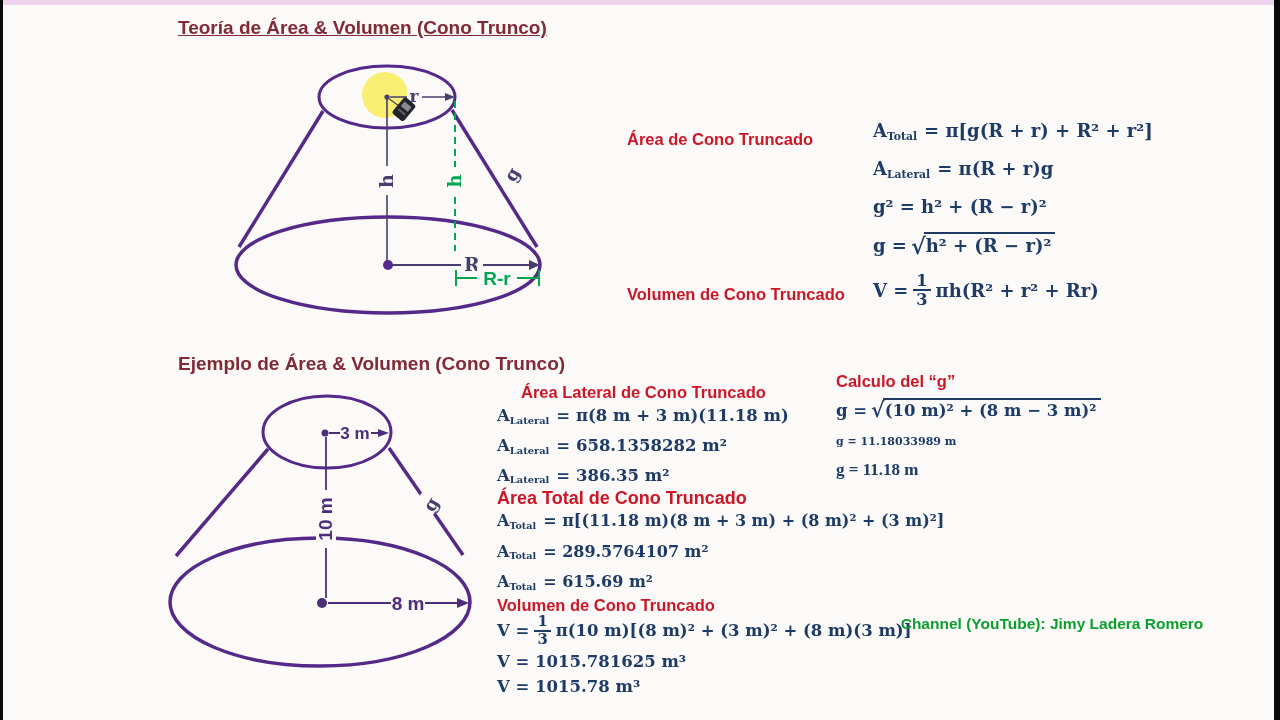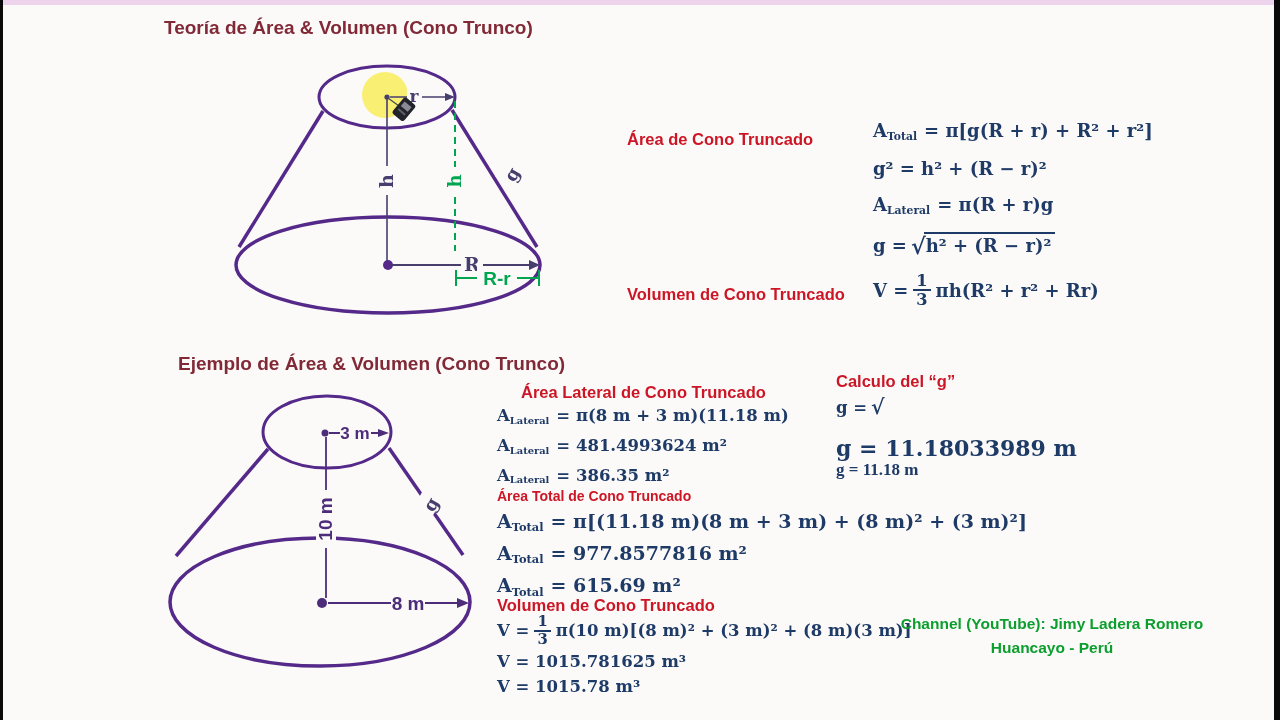--- a/index.html
+++ b/index.html
@@ -26,21 +26,21 @@
   svg text{font-family:"DejaVu Serif",serif;}
   .sans-label{font-family:"Liberation Sans",sans-serif;}
 </style>
 </head>
 <body>
 
 <div class="strip-top"></div>
 <div class="strip-left"></div>
 <div class="strip-right"></div>
 
-<div class="sec-title" style="left:164px;top:17px;">Teoría de Área &amp; Volumen (Cono Trunco)</div>
+<div class="sec-title" style="left:178px;top:17px;text-decoration:underline;">Teoría de Área &amp; Volumen (Cono Trunco)</div>
 <div class="sec-title" style="left:178px;top:353px;">Ejemplo de Área &amp; Volumen (Cono Trunco)</div>
 
 <svg style="left:200px;top:50px;" width="380" height="300" viewBox="200 50 380 300">
   <circle cx="385" cy="95" r="23" fill="#f8ee60" opacity="0.88"></circle>
 
   <ellipse cx="387" cy="97" rx="68" ry="31" fill="none" stroke="#542989" stroke-width="3"></ellipse>
   <ellipse cx="388" cy="265" rx="152" ry="48" fill="none" stroke="#542989" stroke-width="3.5"></ellipse>
   <line x1="323" y1="111" x2="239" y2="247" stroke="#542989" stroke-width="3.5"></line>
   <line x1="452" y1="110" x2="537" y2="247" stroke="#542989" stroke-width="3.5"></line>
 
@@ -108,22 +108,22 @@
   <line x1="328" y1="603" x2="460" y2="603" stroke="#4d2c7a" stroke-width="1.8"></line>
   <polygon points="469,603 457,598 457,608" fill="#4d2c7a"></polygon>
   <rect x="391" y="592" width="34" height="21" fill="#fbfaf8"></rect>
   <text x="408" y="610" text-anchor="middle" font-size="19" fill="#4d2c7a" font-weight="bold" class="sans-label">8 m</text>
 </svg>
 
 <div class="red-h" style="position:absolute;left:627px;top:130px;font-size:16.5px;">Área de Cono Truncado</div>
 
 <div class="col" style="left:873px;top:120px;gap:15px;font-size:18px;">
   <div class="math"><span>A</span><span class="fsub">Total</span><span class="rhs">= π[g(R + r) + R² + r²]</span></div>
+  <div class="math"><span>A</span><span class="fsub">Lateral</span><span class="rhs">= π(R + r)g</span></div>
   <div class="math">g² = h² + (R − r)²</div>
-  <div class="math"><span>A</span><span class="fsub">Lateral</span><span class="rhs">= π(R + r)g</span></div>
   <div class="math sqrt-line">
       <span>g =</span>
       <span class="rad-sign">√</span>
       <span class="radicand">h² + (R − r)²</span>
     </div>
 </div>
 
 <div class="red-h" style="position:absolute;left:627px;top:285px;font-size:16.5px;">Volumen de Cono Truncado</div>
 
 <div class="math frac-line" style="position:absolute;left:873px;top:272px;font-size:18px;">
@@ -131,47 +131,47 @@
   <span class="frac">
       <span class="num">1</span>
       <span class="den">3</span>
     </span>
   <span>πh(R² + r² + Rr)</span>
 </div>
 
 <div class="red-h" style="position:absolute;left:497px;top:383px;font-size:16.5px;margin-left:24px;">Área Lateral de Cono Truncado</div>
 <div class="col" style="left:497px;top:403px;font-size:16.5px;line-height:25px;">
   <div class="math"><span>A</span><span class="fsub">Lateral</span><span class="rhs">= π(8 m + 3 m)(11.18 m)</span></div>
-  <div class="math"><span>A</span><span class="fsub">Lateral</span><span class="rhs">= 481.4993624 m²</span></div>
+  <div class="math"><span>A</span><span class="fsub">Lateral</span><span class="rhs">= 658.1358282 m²</span></div>
   <div class="math"><span>A</span><span class="fsub">Lateral</span><span class="rhs">= 386.35 m²</span></div>
 </div>
 
 <div class="red-h" style="position:absolute;left:836px;top:372px;font-size:16.5px;">Calculo del “g”</div>
 <div class="math sqrt-line" style="position:absolute;left:836px;top:398px;font-size:16.5px;">
   <span>g =</span>
   <span class="rad-sign">√</span>
+  <span class="radicand">(10 m)² + (8 m − 3 m)²</span>
 </div>
-<div class="math" style="position:absolute;left:836px;top:435px;font-size:22px;">g = 11.18033989 m</div>
+<div class="math" style="position:absolute;left:836px;top:435px;font-size:11px;">g = 11.18033989 m</div>
 <div class="math" style="position:absolute;left:836px;top:460px;font-size:17px;font-family:Liberation Serif, serif;">g = 11.18 m</div>
 
-<div class="red-h" style="position:absolute;left:497px;top:488px;font-size:14px;">Área Total de Cono Truncado</div>
-<div class="col" style="left:497px;top:508px;font-size:19px;line-height:26px;">
+<div class="red-h" style="position:absolute;left:497px;top:488px;font-size:18px;">Área Total de Cono Truncado</div>
+<div class="col" style="left:497px;top:508px;font-size:16px;line-height:26px;">
   <div class="math"><span>A</span><span class="fsub">Total</span><span class="rhs">= π[(11.18 m)(8 m + 3 m) + (8 m)² + (3 m)²]</span></div>
-  <div class="math"><span>A</span><span class="fsub">Total</span><span class="rhs">= 977.8577816 m²</span></div>
+  <div class="math"><span>A</span><span class="fsub">Total</span><span class="rhs">= 289.5764107 m²</span></div>
   <div class="math"><span>A</span><span class="fsub">Total</span><span class="rhs">= 615.69 m²</span></div>
 </div>
 
 <div class="red-h" style="position:absolute;left:497px;top:596px;font-size:16.5px;">Volumen de Cono Truncado</div>
 <div class="math frac-line" style="position:absolute;left:497px;top:614px;font-size:16.5px;">
   <span>V =</span>
   <span class="frac">
       <span class="num">1</span>
       <span class="den">3</span>
     </span>
   <span>π(10 m)[(8 m)² + (3 m)² + (8 m)(3 m)]</span>
 </div>
 <div class="math" style="position:absolute;left:497px;top:652px;font-size:16.5px;">V = 1015.781625 m³</div>
 <div class="math" style="position:absolute;left:497px;top:677px;font-size:16.5px;">V = 1015.78 m³</div>
 
 <div class="footer">
   <div>Channel (YouTube): Jimy Ladera Romero</div>
-  <div>Huancayo - Perú</div>
 </div>
 
 </body></html>

